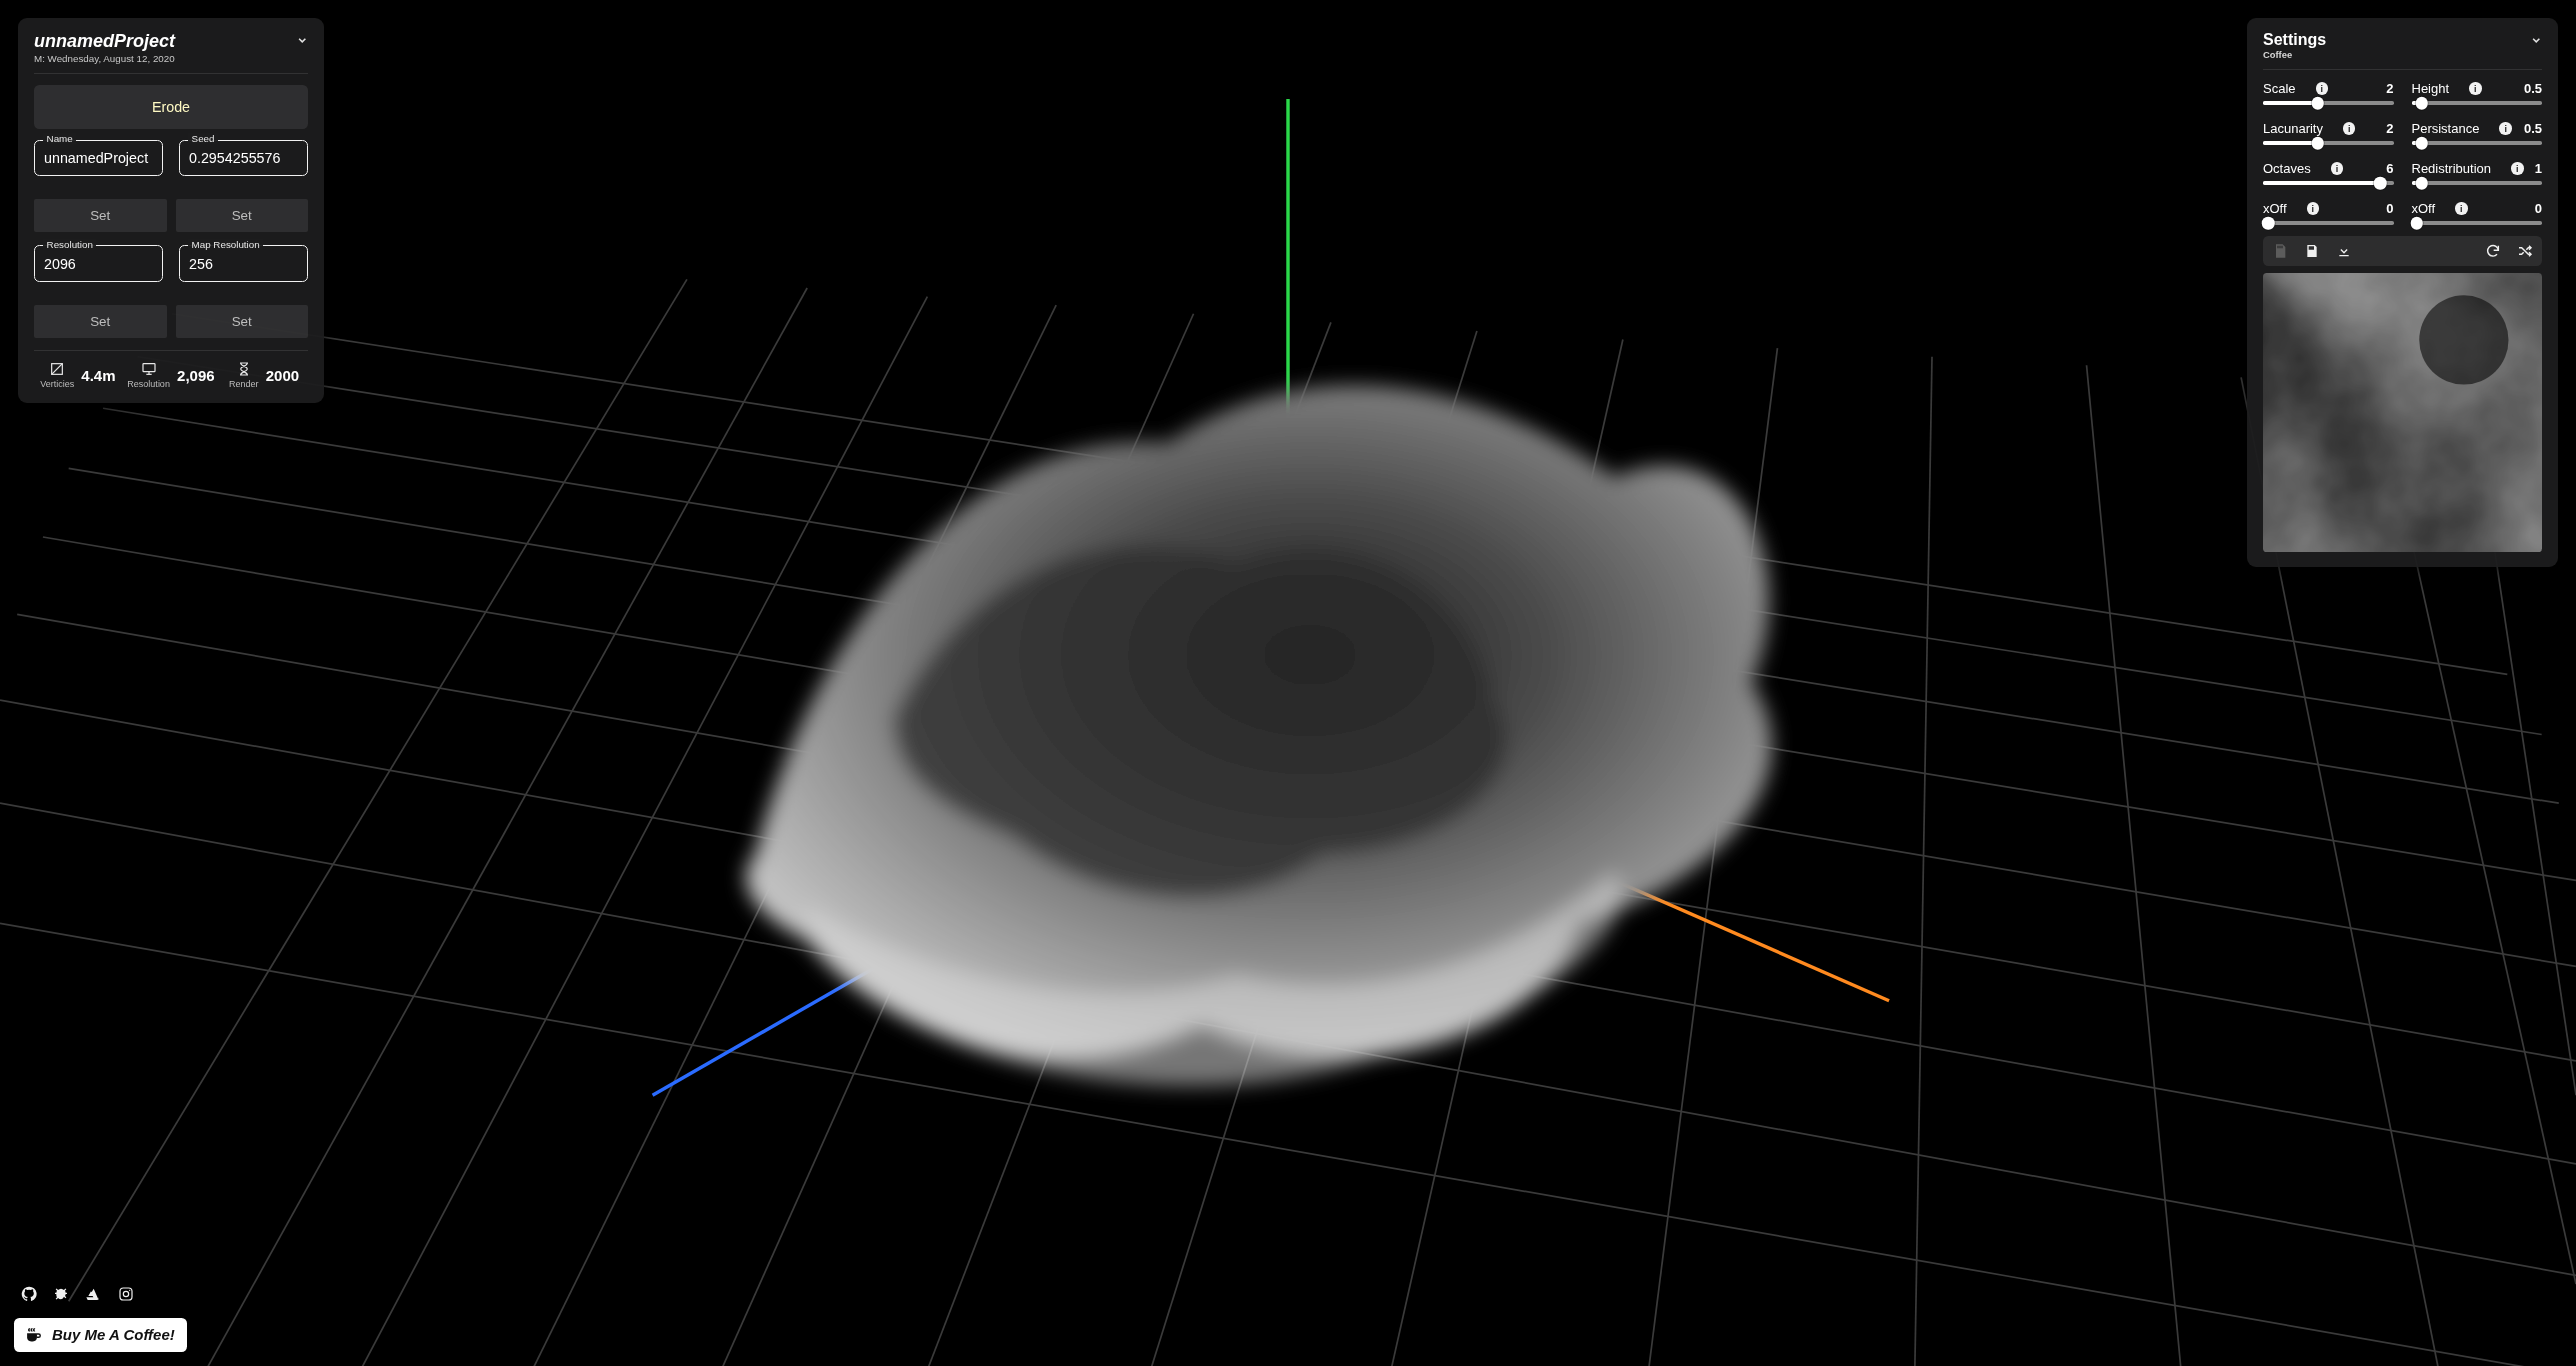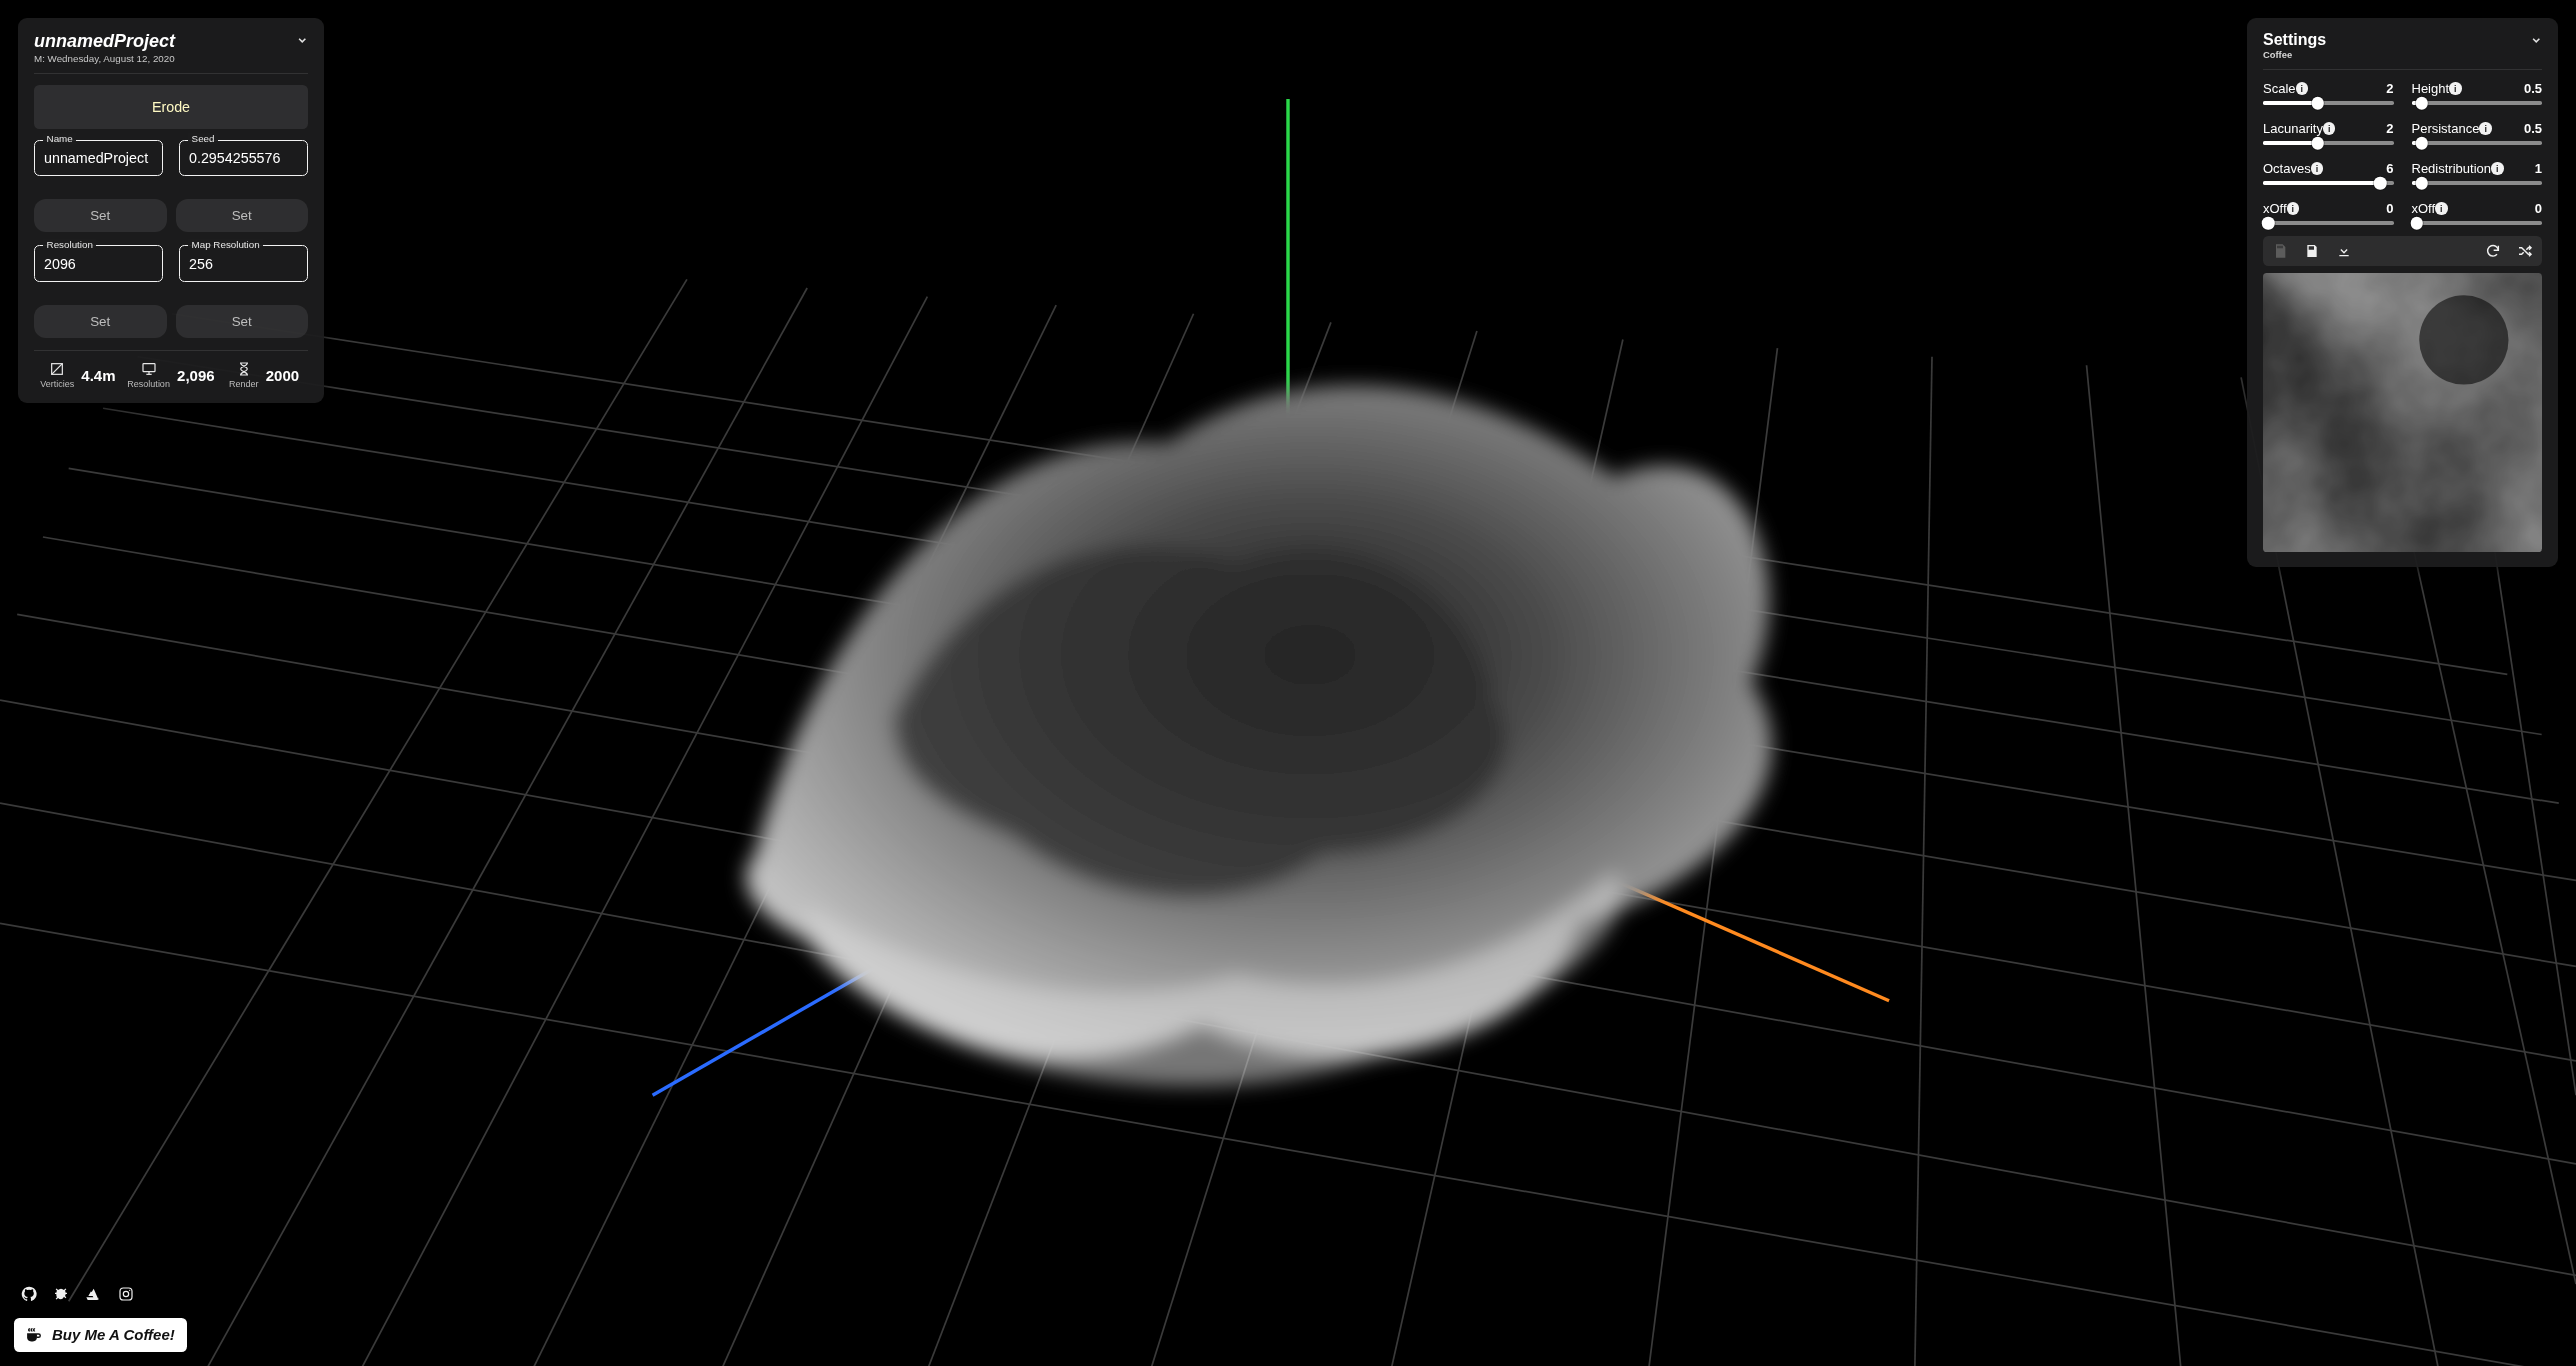--- a/index.html
+++ b/index.html
@@ -91,21 +91,21 @@
     font-size: 14.3px;
     padding: 9.8px 9px 9px 9px;
     outline: none;
   }
   .set-row { display:flex; gap:9px; margin-bottom:12.5px; }
   .set-btn {
     flex:1;
     background: rgba(60,60,62,0.6);
     color: #bdbdbd;
     border:none;
-    border-radius:12px;
+    border-radius:2px;
     padding:9px 8px;
     font-size:13.4px;
     cursor:pointer;
   }
   .stats {
     display:flex;
     border-top: 0.9px solid rgba(120,120,120,0.25);
     padding-top: 10px;
     gap: 5.4px;
   }
@@ -126,21 +126,21 @@
   .settings-sub { font-size:9.4px; font-weight:700; color:#d6d6d6; margin-top:0.9px;}
   .sliders {
     display:grid;
     grid-template-columns: 1fr 1fr;
     column-gap: 18px;
     row-gap: 16px;
     margin-bottom: 10.7px;
   }
   .slider-item { display:flex; flex-direction:column; gap:5.4px; }
   .slider-head { display:flex; justify-content:space-between; align-items:center; font-size:13px; }
-  .slider-head .name { display:flex; align-items:center; gap:0;text-align:center; }
+  .slider-head .name { display:flex; align-items:center; gap:20px;text-align:center; }
   .info-ic {
     display:inline-flex; align-items:center; justify-content:center;
     width:12.5px; height:12.5px; border-radius:50%;
     background:#f2f2f2; color:#222; font-size:9px; font-weight:800;
   }
   .slider-head .val { font-weight:700; }
   .track {
     position:relative; height:3.6px; background:#8c8c8c; border-radius:1.8px;
     cursor:pointer;
   }

